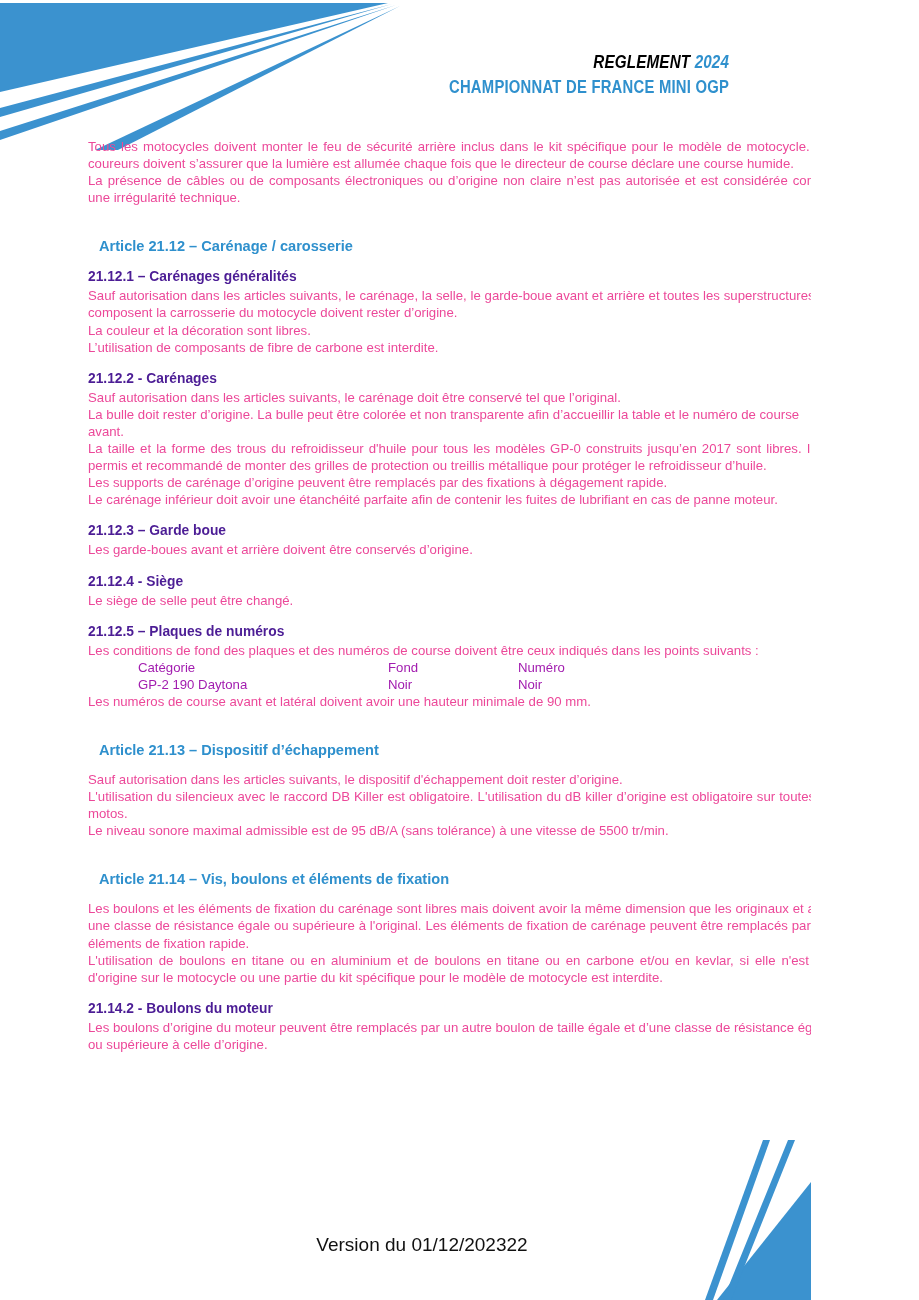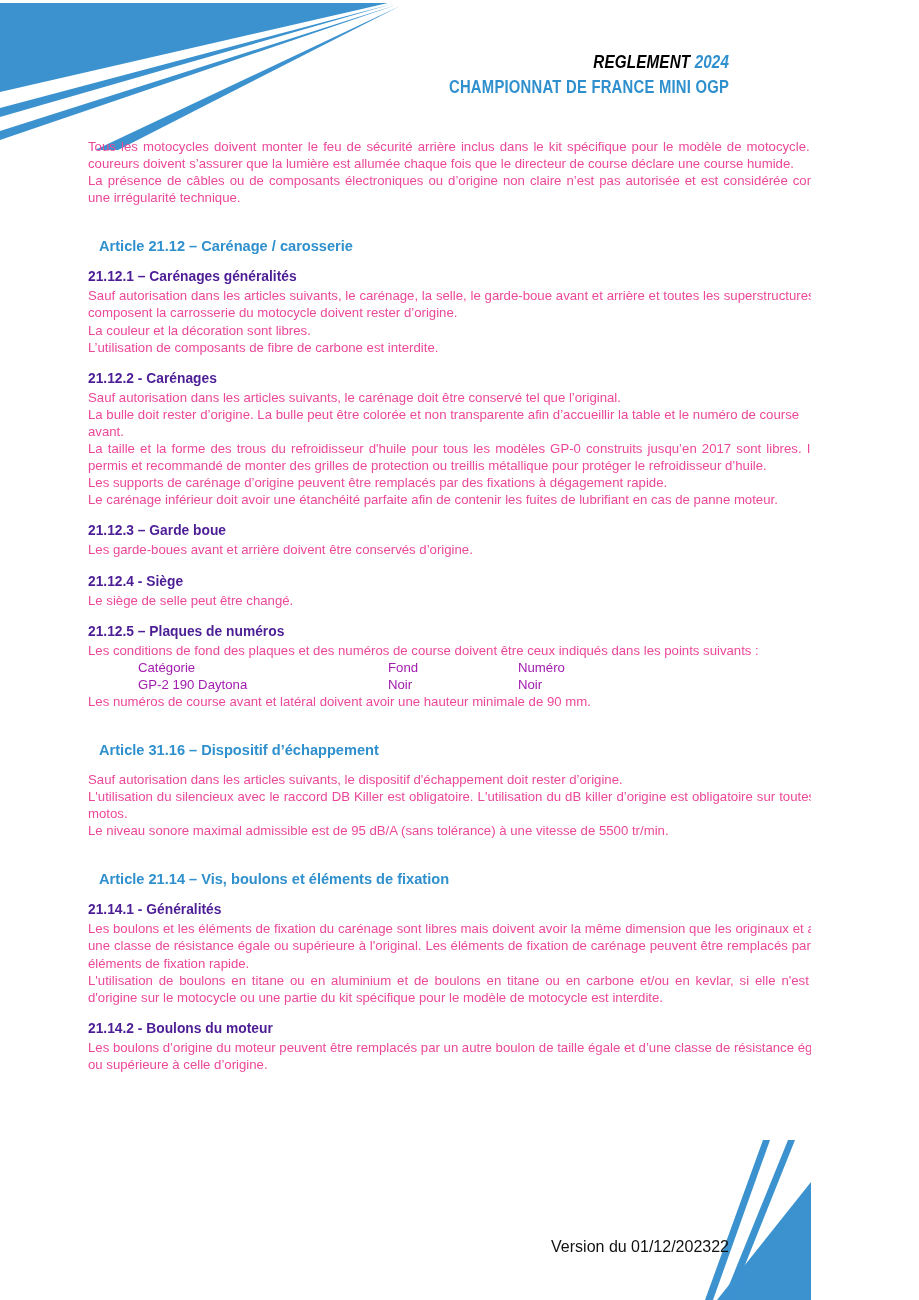--- a/index.html
+++ b/index.html
@@ -119,23 +119,23 @@
   table.plate-table td.col-fond { width: 130px; }
   table.plate-table td.col-num { width: 140px; }
 
   
   .doc-footer {
     position: absolute;
     left: 115px;
     right: 82px;
     bottom: 44px;
     display: flex;
-    justify-content: flex-end;
+    justify-content: center;
     align-items: baseline;
-    font-size: 16px;
+    font-size: 19px;
     color: #111111;
   }
 </style>
 </head>
 <body>
 
 <div class="page">
 
   <svg class="corner-deco deco-top-left" viewBox="0 0 460 150" aria-hidden="true">
     <polygon points="0,3 388,3 0,92" fill="#3b92cf"></polygon>
@@ -205,29 +205,28 @@
           <td class="col-fond">Noir</td>
           <td class="col-num">Noir</td>
         </tr>
       </tbody>
     </table>
 
     <p class="body-text nojustify">Les numéros de course avant et latéral doivent avoir une hauteur minimale de 90 mm.</p>
 
     <div class="gap-lg"></div>
 
-    <h2 class="article-heading">Article 31.16 – Dispositif d’échappement</h2>
+    <h2 class="article-heading">Article 21.13 – Dispositif d’échappement</h2>
     <p class="body-text nojustify">Sauf autorisation dans les articles suivants, le dispositif d'échappement doit rester d’origine.</p>
     <p class="body-text">L'utilisation du silencieux avec le raccord DB Killer est obligatoire. L'utilisation du dB killer d’origine est obligatoire sur toutes les motos.</p>
     <p class="body-text nojustify">Le niveau sonore maximal admissible est de 95 dB/A (sans tolérance) à une vitesse de 5500 tr/min.</p>
 
     <div class="gap-lg"></div>
 
     <h2 class="article-heading">Article 21.14 – Vis, boulons et éléments de fixation</h2>
-    <h3 class="sub-heading">21.14.1 - Généralités</h3>
     <p class="body-text">Les boulons et les éléments de fixation du carénage sont libres mais doivent avoir la même dimension que les originaux et avoir une classe de résistance égale ou supérieure à l'original. Les éléments de fixation de carénage peuvent être remplacés par des éléments de fixation rapide.</p>
     <p class="body-text">L'utilisation de boulons en titane ou en aluminium et de boulons en titane ou en carbone et/ou en kevlar, si elle n'est pas d'origine sur le motocycle ou une partie du kit spécifique pour le modèle de motocycle est interdite.</p>
 
     <div class="gap-md"></div>
 
     <h3 class="sub-heading">21.14.2 - Boulons du moteur</h3>
     <p class="body-text nojustify">Les boulons d’origine du moteur peuvent être remplacés par un autre boulon de taille égale et d’une classe de résistance égale ou supérieure à celle d’origine.</p>
 
   </div>
 

